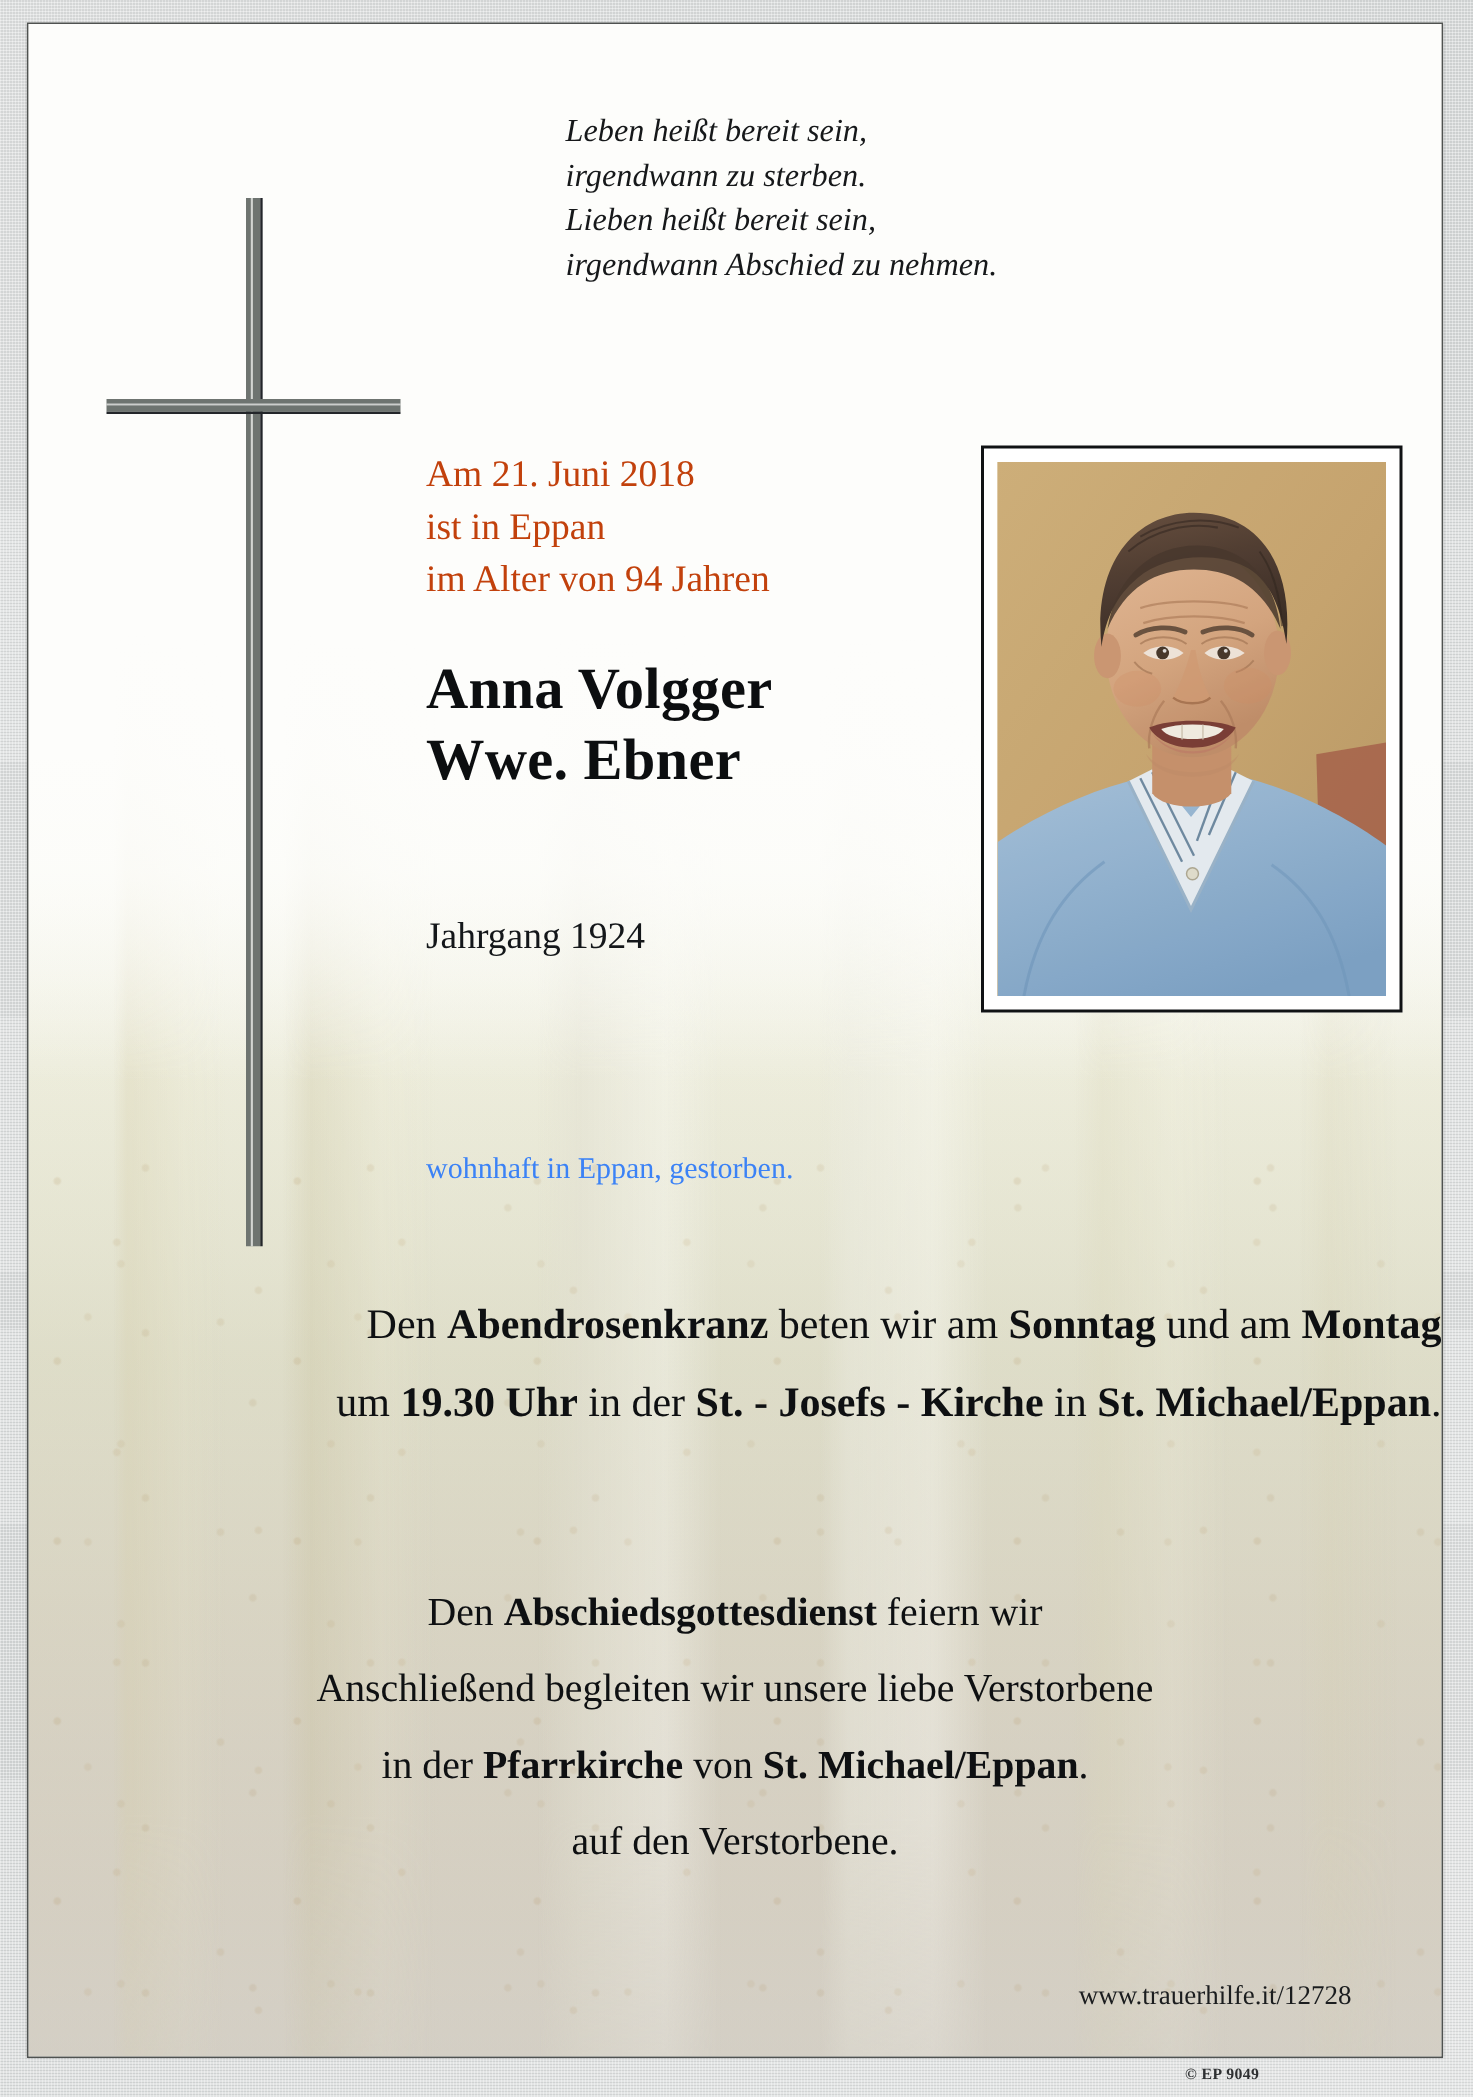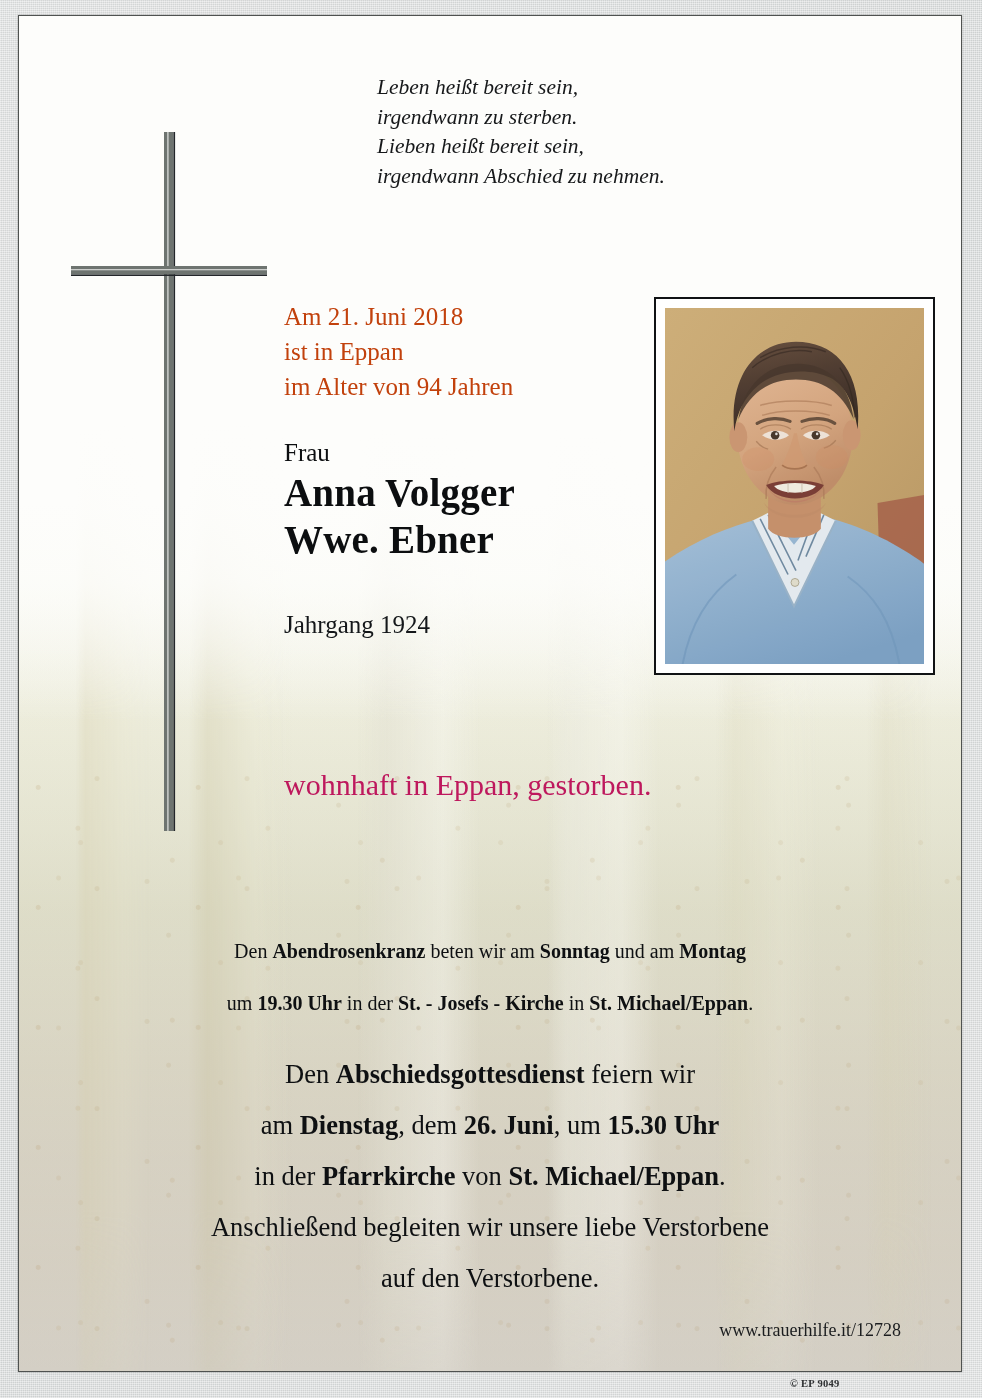--- a/index.html
+++ b/index.html
@@ -170,35 +170,36 @@
     left: 265px;
     top: 595px;
     font-size: 25px;
     color: #14171a;
   }
 
   #residence {
     position: absolute;
     left: 265px;
     top: 752px;
-    font-size: 30px;
-    color: #be185d;
+    font-size: 20px;
+    color: #3b82f6;
   }
 
   .ceremony {
     position: absolute;
     left: 0;
     right: 0;
     text-align: center;
     color: #0e1012;
   }
   #rosary {
-    top: 909px;
-    font-size: 20px;
+    top: 842px;
+    font-size: 28px;
     line-height: 52px;
+    text-align: right;
   }
   #service {
     top: 1033px;
     font-size: 26.5px;
     line-height: 51px;
   }
   .ceremony b { font-weight: bold; }
 
   #website {
     position: absolute;
@@ -275,39 +276,37 @@
         <div>irgendwann Abschied zu nehmen.</div>
       </div>
 
       <div id="death-info">
         <div>Am 21. Juni 2018</div>
         <div>ist in Eppan</div>
         <div>im Alter von 94 Jahren</div>
       </div>
 
       <div id="name-block">
-        <div id="salutation">Frau</div>
         <div class="name-line">Anna Volgger</div>
         <div class="name-line">Wwe. Ebner</div>
       </div>
 
       <div id="birth-year">Jahrgang 1924</div>
 
       <div id="residence">wohnhaft in Eppan, gestorben.</div>
 
       <div class="ceremony" id="rosary">
         <div><span>Den </span><b>Abendrosenkranz</b><span> beten wir am </span><b>Sonntag</b><span> und am </span><b>Montag</b></div>
         <div><span>um </span><b>19.30 Uhr</b><span> in der </span><b>St. - Josefs - Kirche</b><span> in </span><b>St. Michael/Eppan</b><span>.</span></div>
       </div>
 
       <div class="ceremony" id="service">
         <div><span>Den </span><b>Abschiedsgottesdienst</b><span> feiern wir</span></div>
-        <div><span>am </span><b>Dienstag</b><span>, dem </span><b>26. Juni</b><span>, um </span><b>15.30 Uhr</b></div>
+        <div>Anschließend begleiten wir unsere liebe Verstorbene</div>
         <div><span>in der </span><b>Pfarrkirche</b><span> von </span><b>St. Michael/Eppan</b><span>.</span></div>
-        <div>Anschließend begleiten wir unsere liebe Verstorbene</div>
         <div>auf den Verstorbene.</div>
       </div>
 
       <div id="website">www.trauerhilfe.it/12728</div>
 
       <div id="portrait-frame">
         <div id="portrait-photo">
           <svg viewBox="0 0 261 358" xmlns="http://www.w3.org/2000/svg" preserveAspectRatio="xMidYMid slice" aria-hidden="true">
             <defs>
               <linearGradient id="wallG" x1="0" y1="0" x2="1" y2="1">

